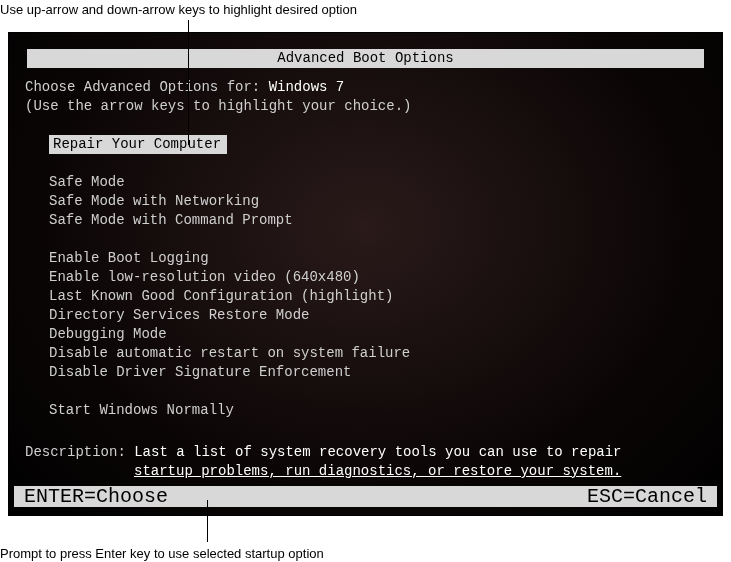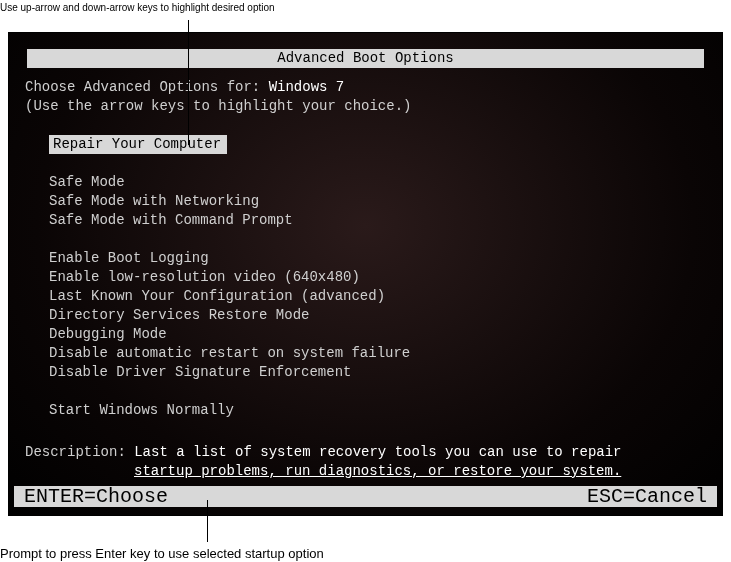--- a/index.html
+++ b/index.html
@@ -9,21 +9,21 @@
     background: #fff;
     font-family: Arial, Helvetica, sans-serif;
     font-size: 13px;
     color: #000;
     position: relative;
     overflow: hidden;
   }
   .annotation-top {
     position: absolute;
     left: 0; top: 2px;
-    font-size: 10px;
+    font-size: 13px;
   }
   .anno-line-top {
     position: absolute;
     left: 188px; top: 20px;
     width: 1px; height: 125px;
     background: #000;
     z-index: 5;
   }
   .annotation-bottom {
     position: absolute;
@@ -119,21 +119,21 @@
     <div class="blank"></div>
 
     <div class="option-line">Safe Mode</div>
     <div class="option-line">Safe Mode with Networking</div>
     <div class="option-line">Safe Mode with Command Prompt</div>
 
     <div class="blank"></div>
 
     <div class="option-line">Enable Boot Logging</div>
     <div class="option-line">Enable low-resolution video (640x480)</div>
-    <div class="option-line">Last Known Your Configuration (advanced)</div>
+    <div class="option-line">Last Known Good Configuration (highlight)</div>
     <div class="option-line">Directory Services Restore Mode</div>
     <div class="option-line">Debugging Mode</div>
     <div class="option-line">Disable automatic restart on system failure</div>
     <div class="option-line">Disable Driver Signature Enforcement</div>
 
     <div class="blank"></div>
 
     <div class="option-line">Start Windows Normally</div>
 
     <div class="blank"></div>

